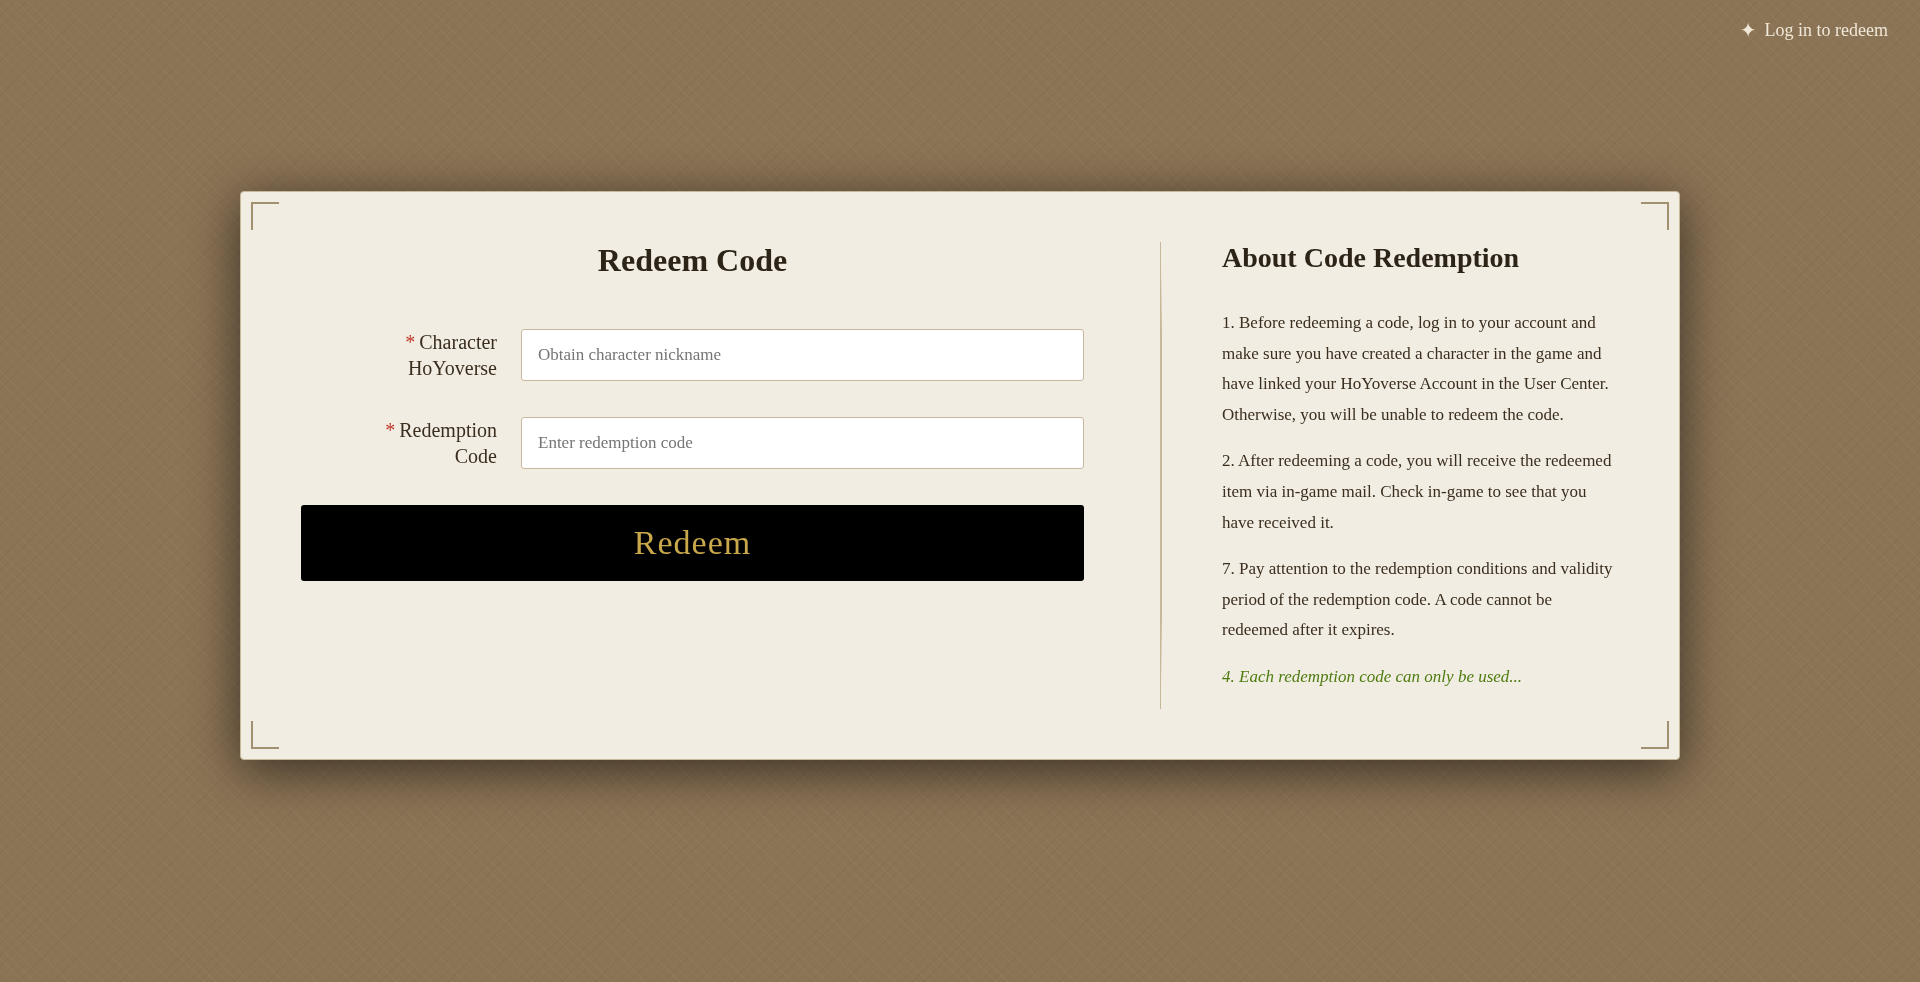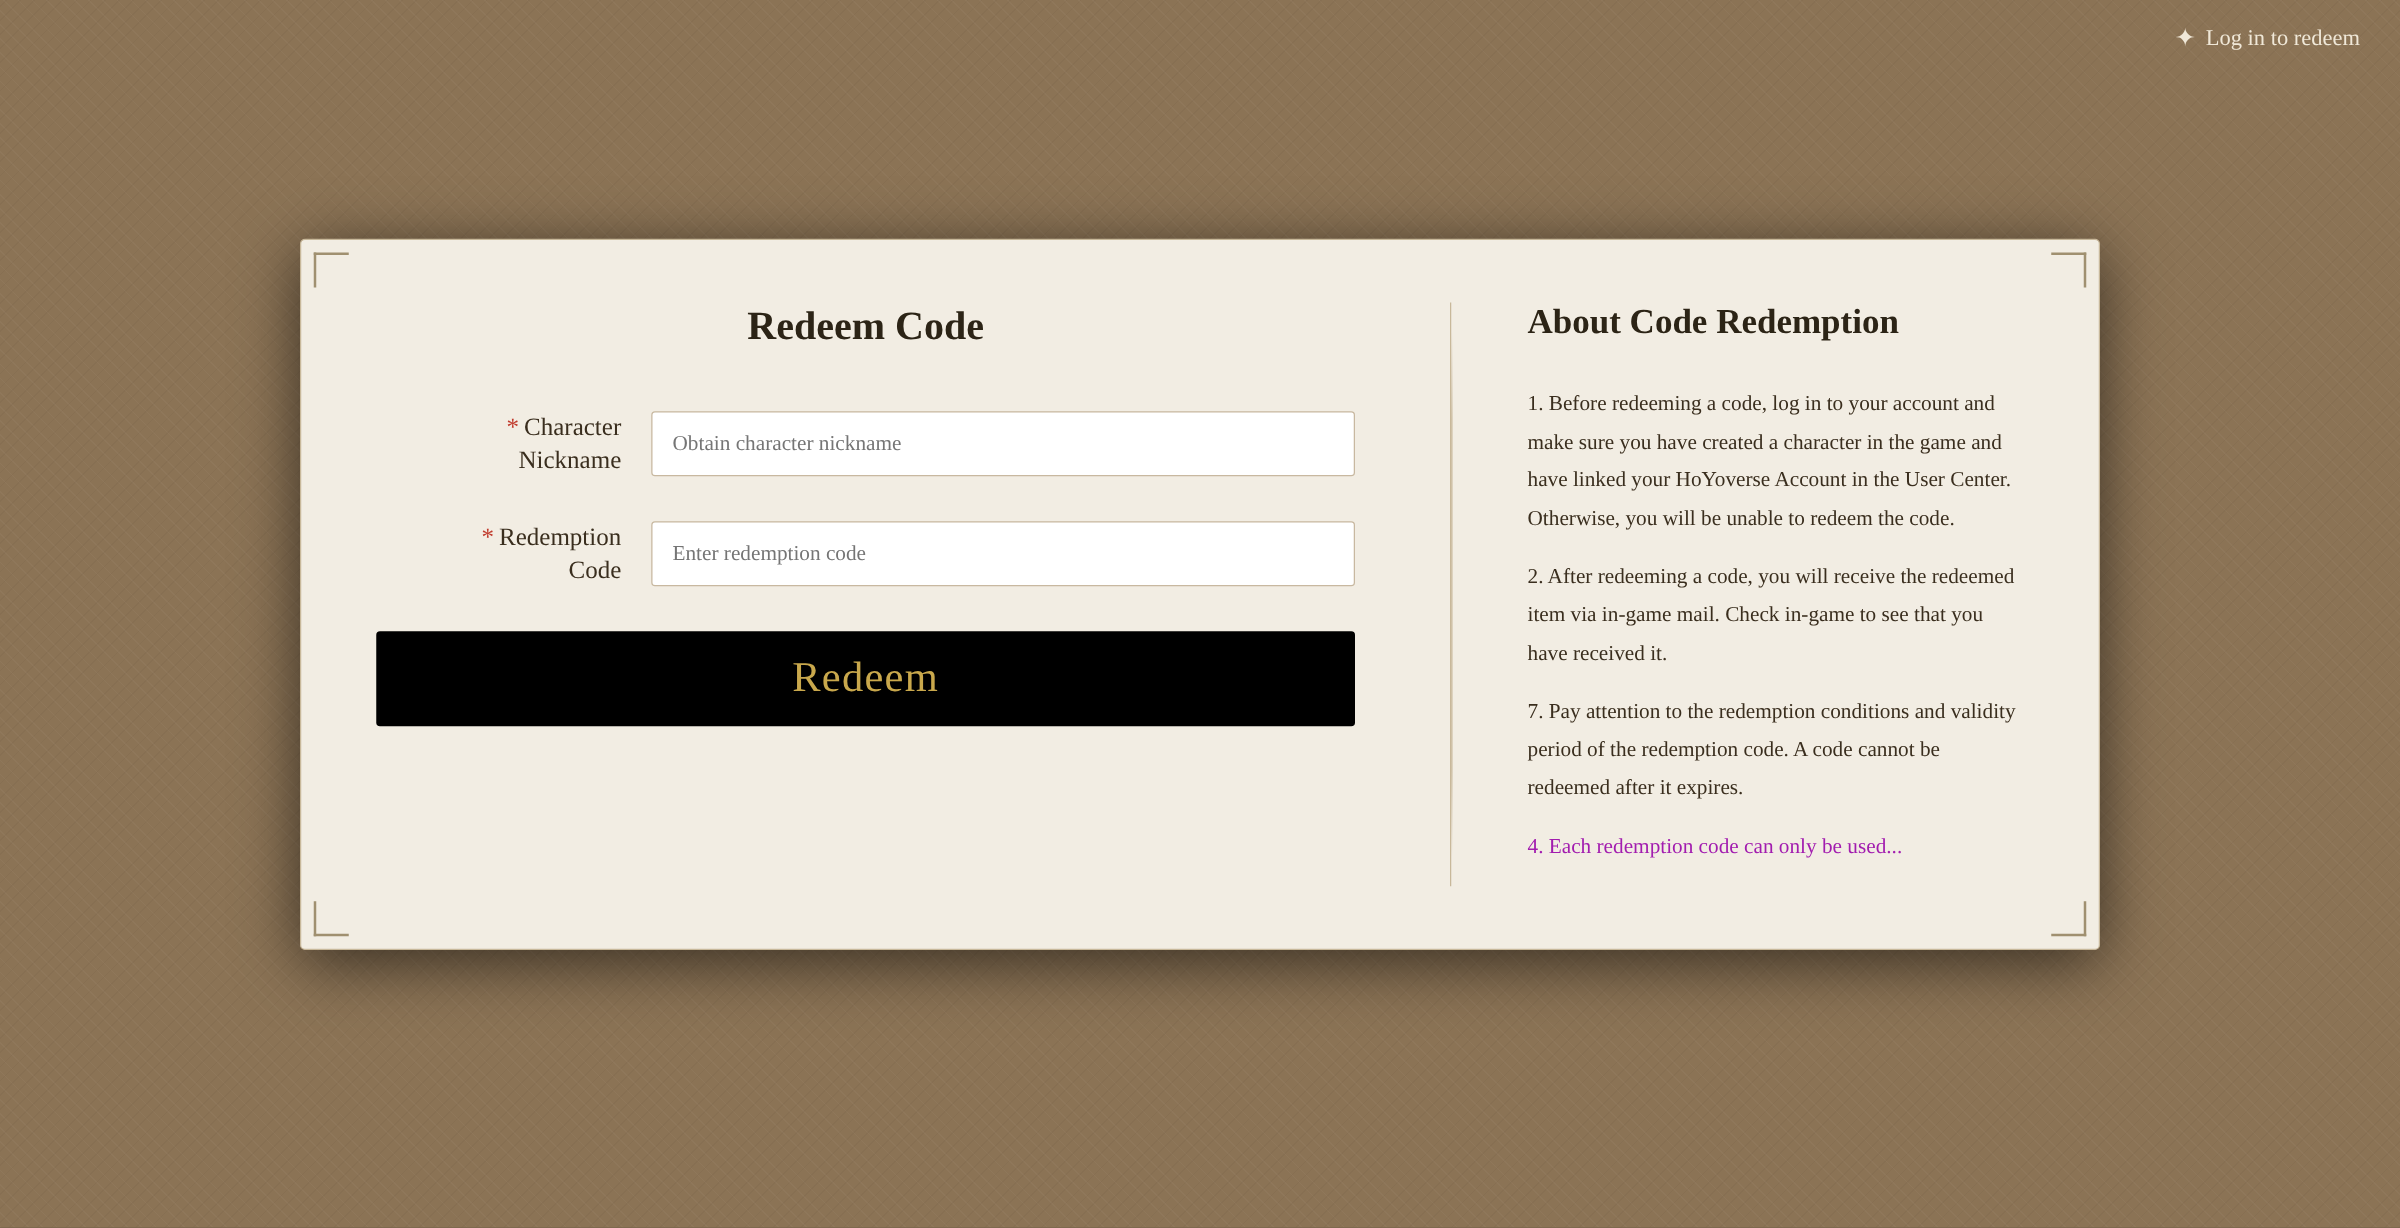--- a/index.html
+++ b/index.html
@@ -169,21 +169,22 @@
       color: #3a2e1e;
       line-height: 1.8;
       font-family: 'Georgia', serif;
     }
 
     .about-text p {
       margin-bottom: 16px;
     }
 
     .about-text .faded {
-      color: #a21caf;
+      color: #4d7c0f;
+      font-style: italic;
     }
 
     
     .page-wrapper {
       position: relative;
       width: 1920px;
       height: 982px;
     }
 
     .dialog-outer {
@@ -223,21 +224,21 @@
       <div style="position:absolute;top:10px;right:10px;width:28px;height:28px;border-top:2px solid #a09070;border-right:2px solid #a09070;"></div>
       <div style="position:absolute;bottom:10px;left:10px;width:28px;height:28px;border-bottom:2px solid #a09070;border-left:2px solid #a09070;"></div>
       <div style="position:absolute;bottom:10px;right:10px;width:28px;height:28px;border-bottom:2px solid #a09070;border-right:2px solid #a09070;"></div>
 
       <div class="left-panel">
         <h1 class="panel-title">Redeem Code</h1>
 
 
         <div class="form-row">
           <div class="field-label">
-            <span class="required-star">*</span><span>Character</span><br><span>Nickname</span>
+            <span class="required-star">*</span><span>Character</span><br><span>HoYoverse</span>
           </div>
           <input type="text" class="form-input" placeholder="Obtain character nickname" style="">
         </div>
 
         <div class="form-row">
           <div class="field-label">
             <span class="required-star">*</span><span>Redemption</span><br><span>Code</span>
           </div>
           <input type="text" class="form-input" placeholder="Enter redemption code" style="">
         </div>

